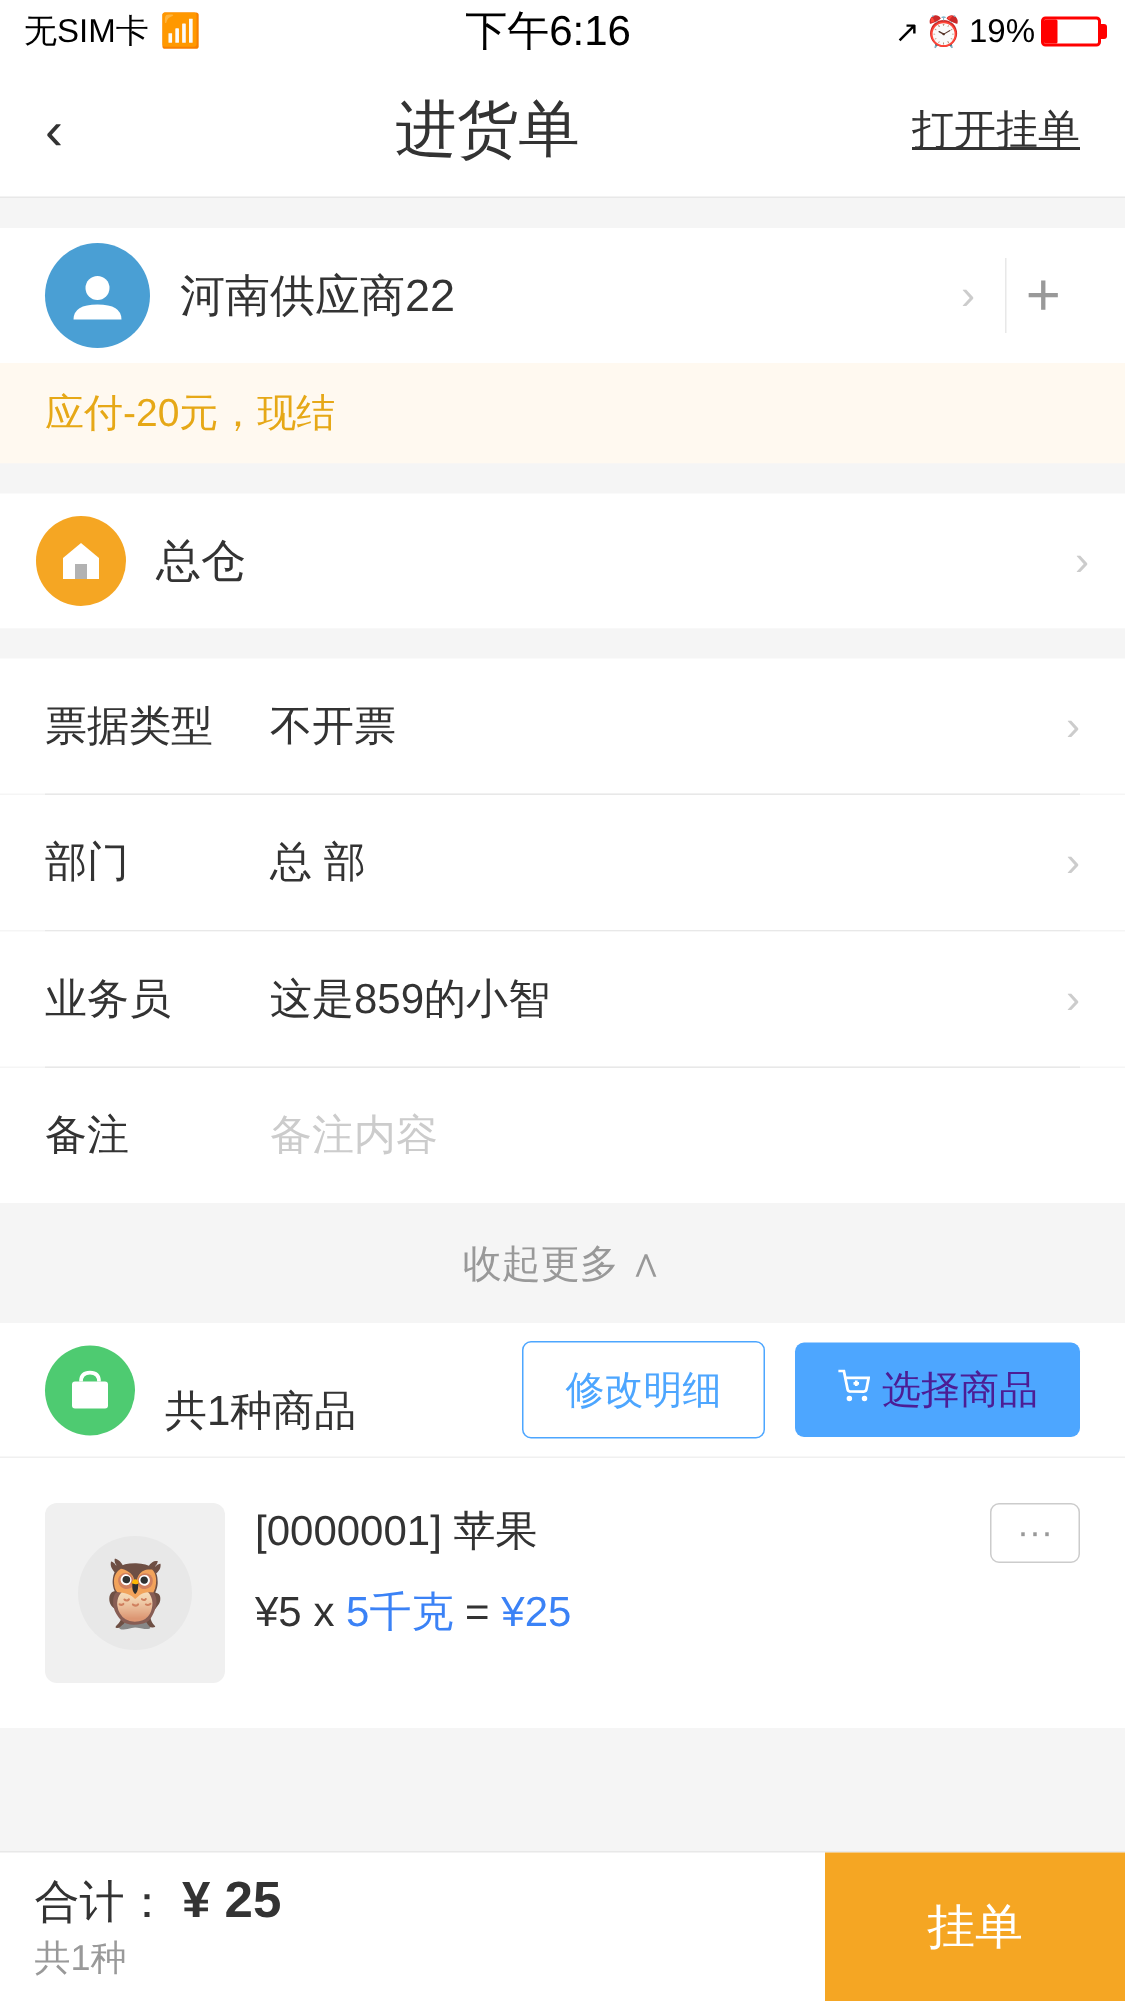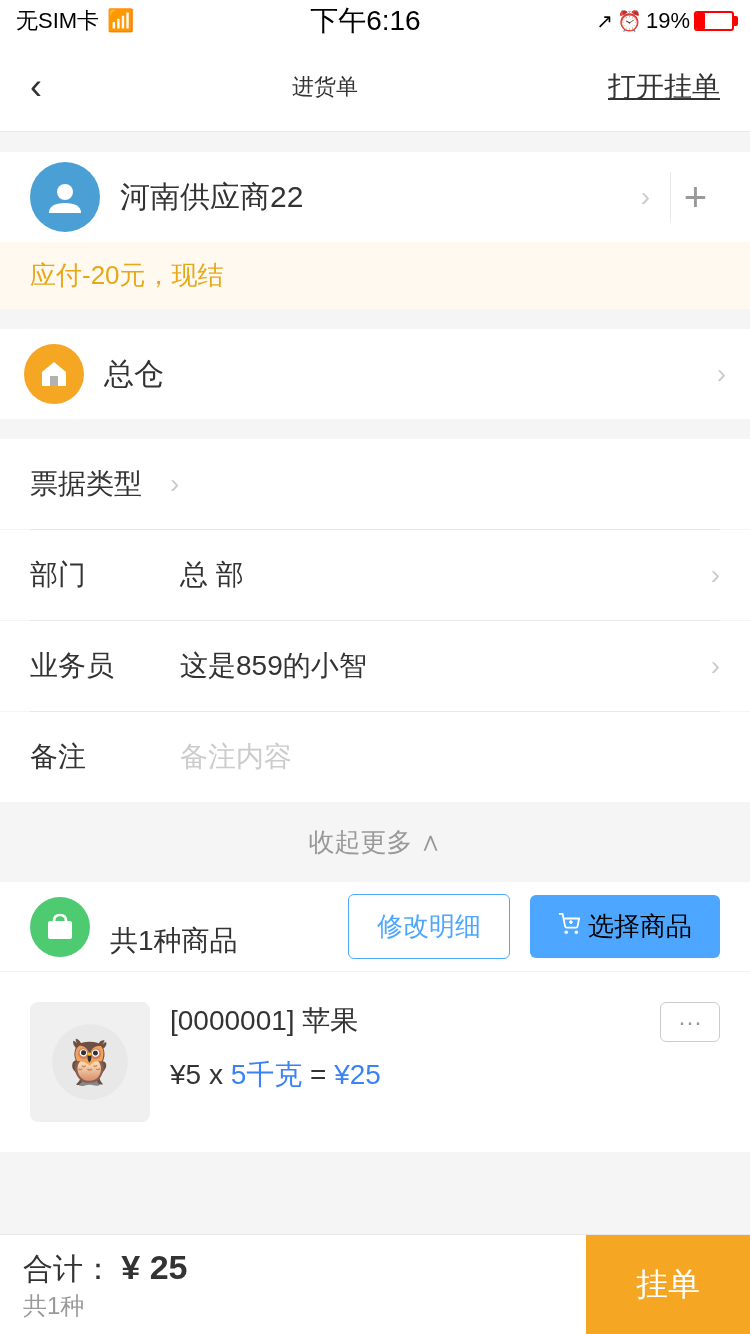--- a/index.html
+++ b/index.html
@@ -43,21 +43,21 @@
     .nav-bar {
       background: #fff;
       height: 90px;
       display: flex;
       align-items: center;
       justify-content: space-between;
       padding: 0 30px;
       border-bottom: 1px solid #e8e8e8;
     }
     .nav-back { font-size: 36px; color: #333; cursor: pointer; }
-    .nav-title { font-size: 22px; color: #333; font-weight: 500; }
+    .nav-title { font-size: 41px; color: #333; font-weight: 500; }
     .nav-action { font-size: 28px; color: #333; cursor: pointer; text-decoration: underline; }
     
     .divider-block { height: 20px; background: #f5f5f5; }
     .divider-line { height: 1px; background: #e8e8e8; margin: 0 30px; }
     
     .supplier-row {
       background: #fff;
       display: flex;
       align-items: center;
       padding: 0 30px;
@@ -149,21 +149,21 @@
       border: 1.5px solid #4da6ff;
       border-radius: 6px;
       color: #4da6ff;
       font-size: 26px;
       background: #fff;
       cursor: pointer;
     }
     .btn-solid {
       padding: 14px 28px;
       border-radius: 6px;
-      color: #000000;
+      color: #4c1d95;
       font-size: 26px;
       background: #4da6ff;
       cursor: pointer;
       display: flex; align-items: center; gap: 8px;
       border: none;
     }
     
     .product-item {
       background: #fff;
       display: flex;
@@ -200,21 +200,21 @@
       background: #fff;
       border-top: 1px solid #e8e8e8;
     }
     .bottom-total {
       flex: 1; padding: 0 23px;
     }
     .total-amount { font-size: 30px; color: #333; }
     .total-amount .amount-value { font-size: 34px; font-weight: 600; }
     .total-count { font-size: 24px; color: #999; margin-top: 0; }
     .btn-suspend {
-      width: 164px; height: 100%; background: #f5a623; border: none;
+      width: 200px; height: 100%; background: #f5a623; border: none;
       font-size: 32px; color: #fff; cursor: pointer; display: flex;
       align-items: center; justify-content: center;
     }
     .btn-checkout {
       width: 200px; height: 100%; background: #4da6ff; border: none;
       font-size: 32px; color: #fff; cursor: pointer; display: flex;
       align-items: center; justify-content: center;
     }
   </style>
 </head>
@@ -270,20 +270,21 @@
     </svg>
   </div>
   <span class="warehouse-name">总仓</span>
   <span class="chevron-right">›</span>
 </div>
 
 <div class="divider-block"></div>
 
 <div class="form-row">
   <span class="form-label">票据类型</span>
+  <span class="form-value">不开票</span>
   <span class="chevron-right">›</span>
 </div>
 <div class="divider-line"></div>
 
 <div class="form-row">
   <span class="form-label">部门</span>
   <span class="form-value">总 部</span>
   <span class="chevron-right">›</span>
 </div>
 <div class="divider-line"></div>

